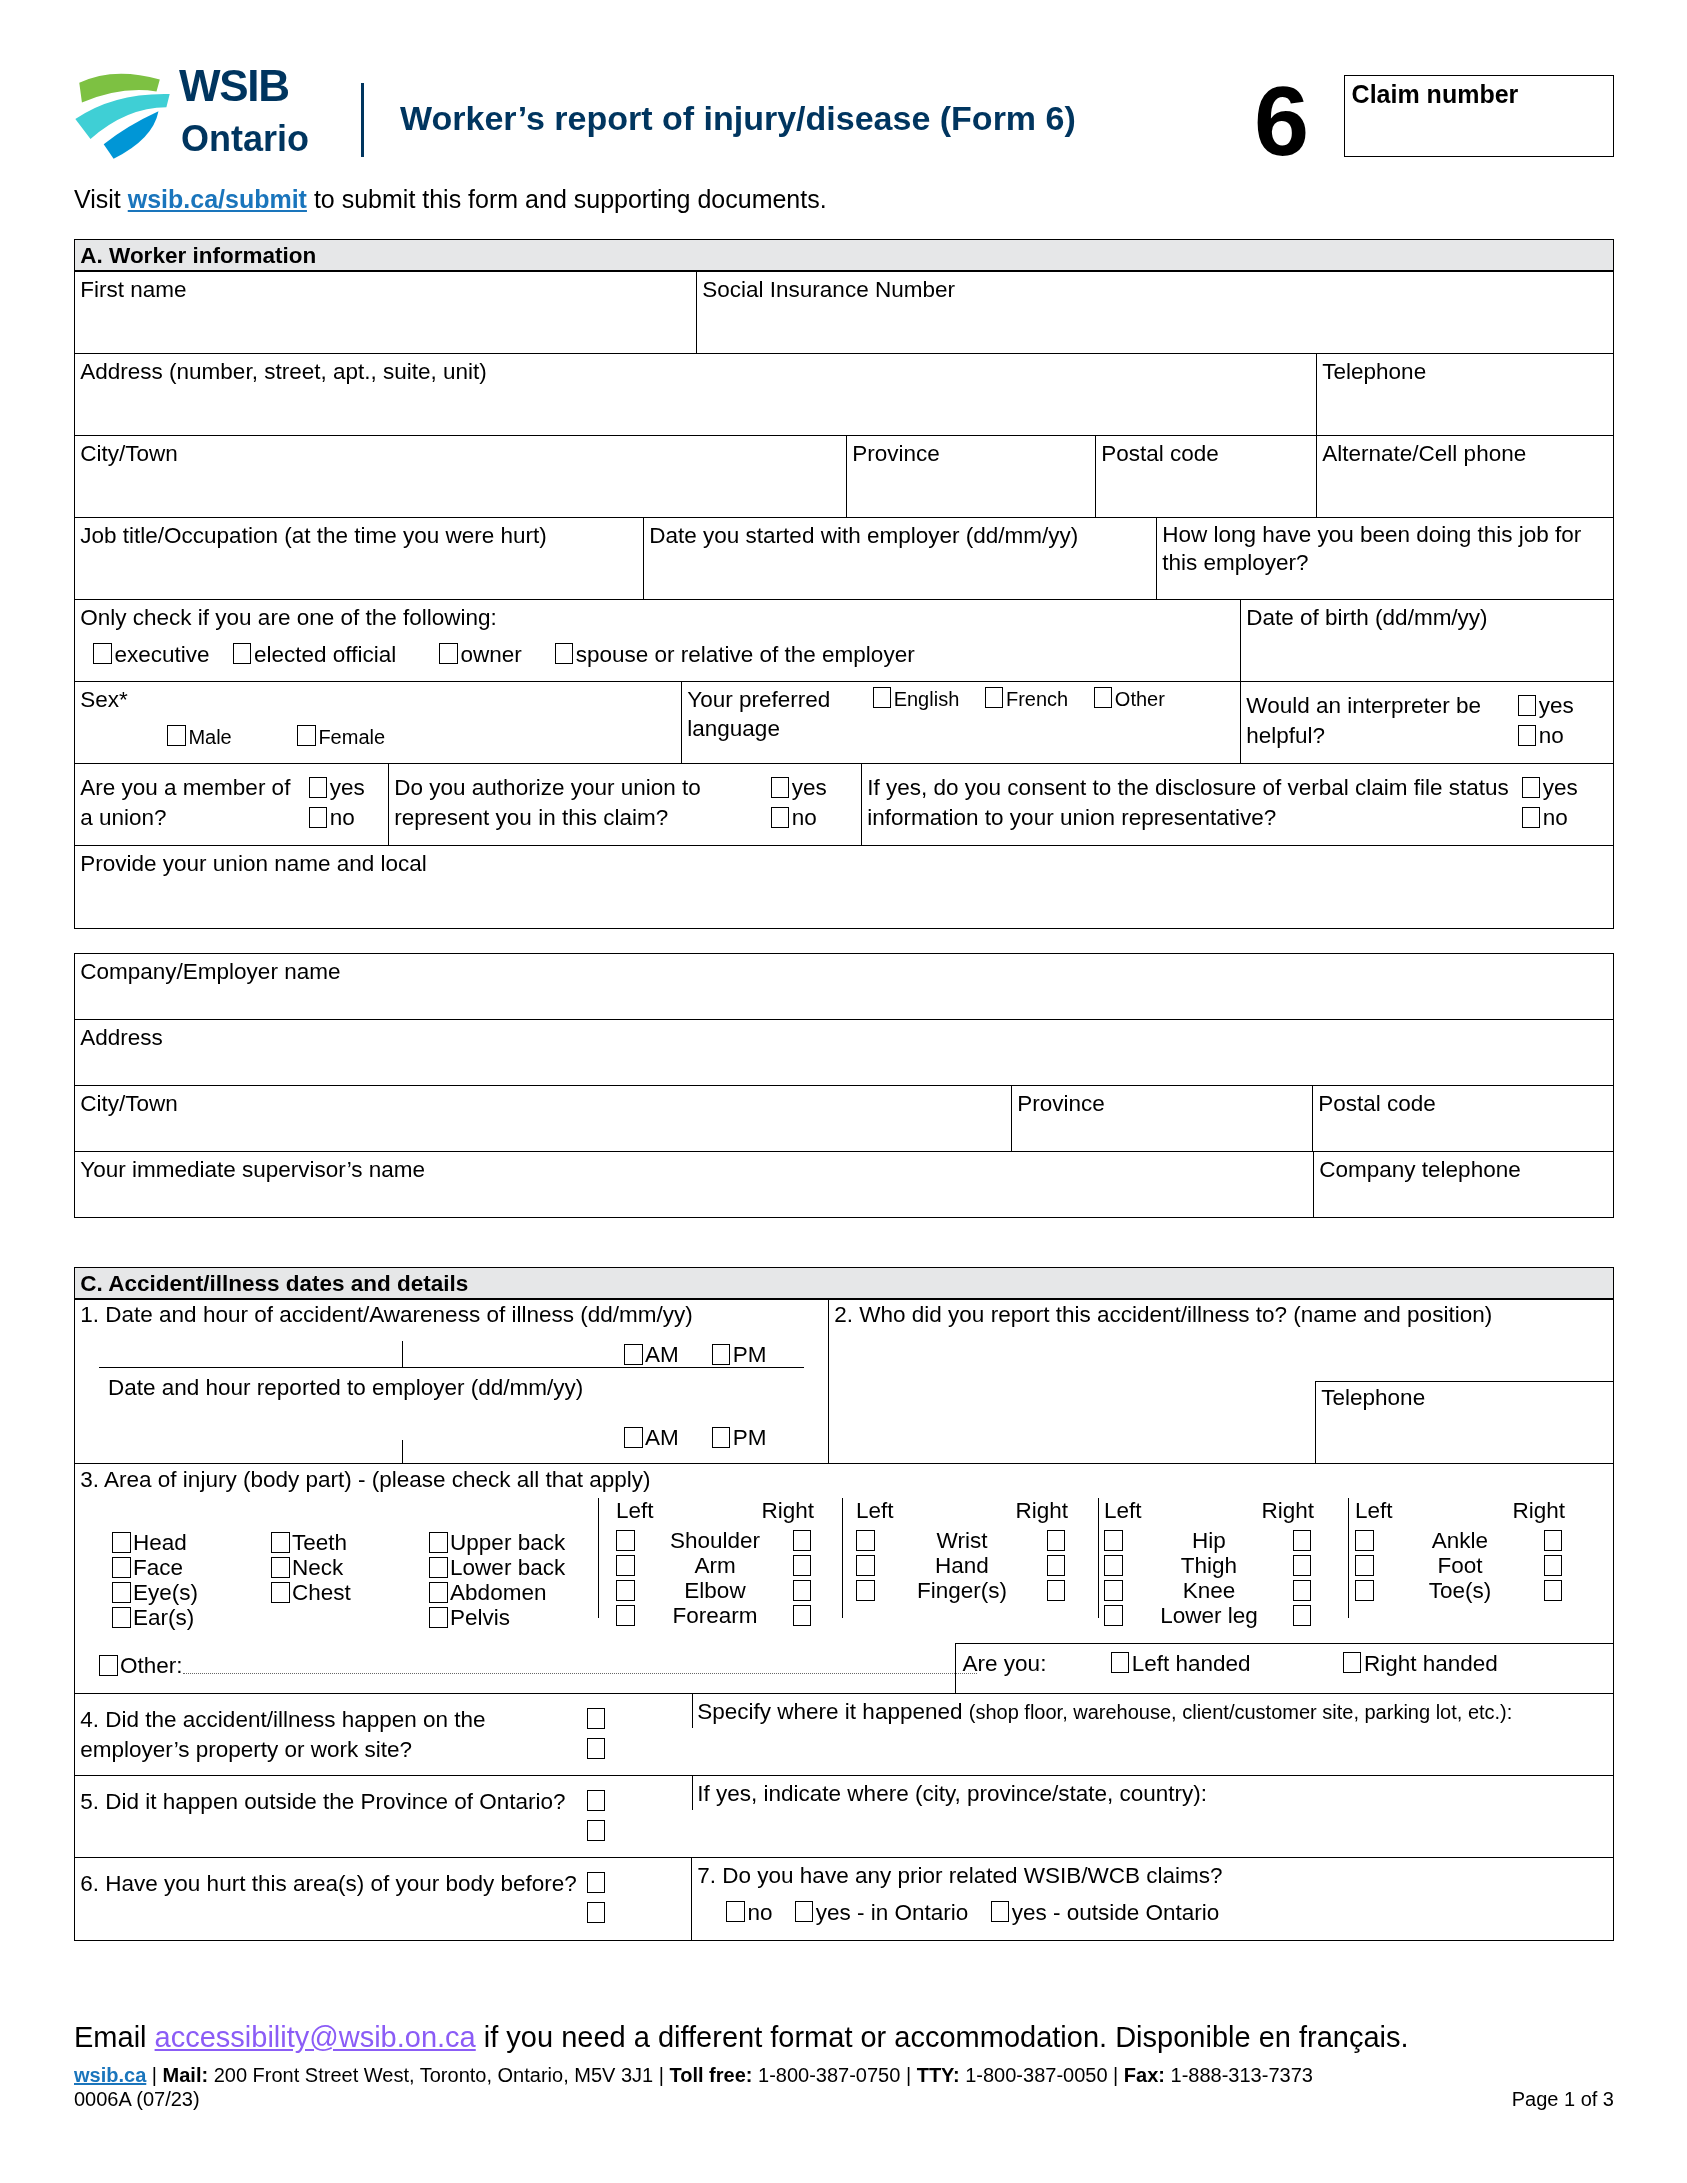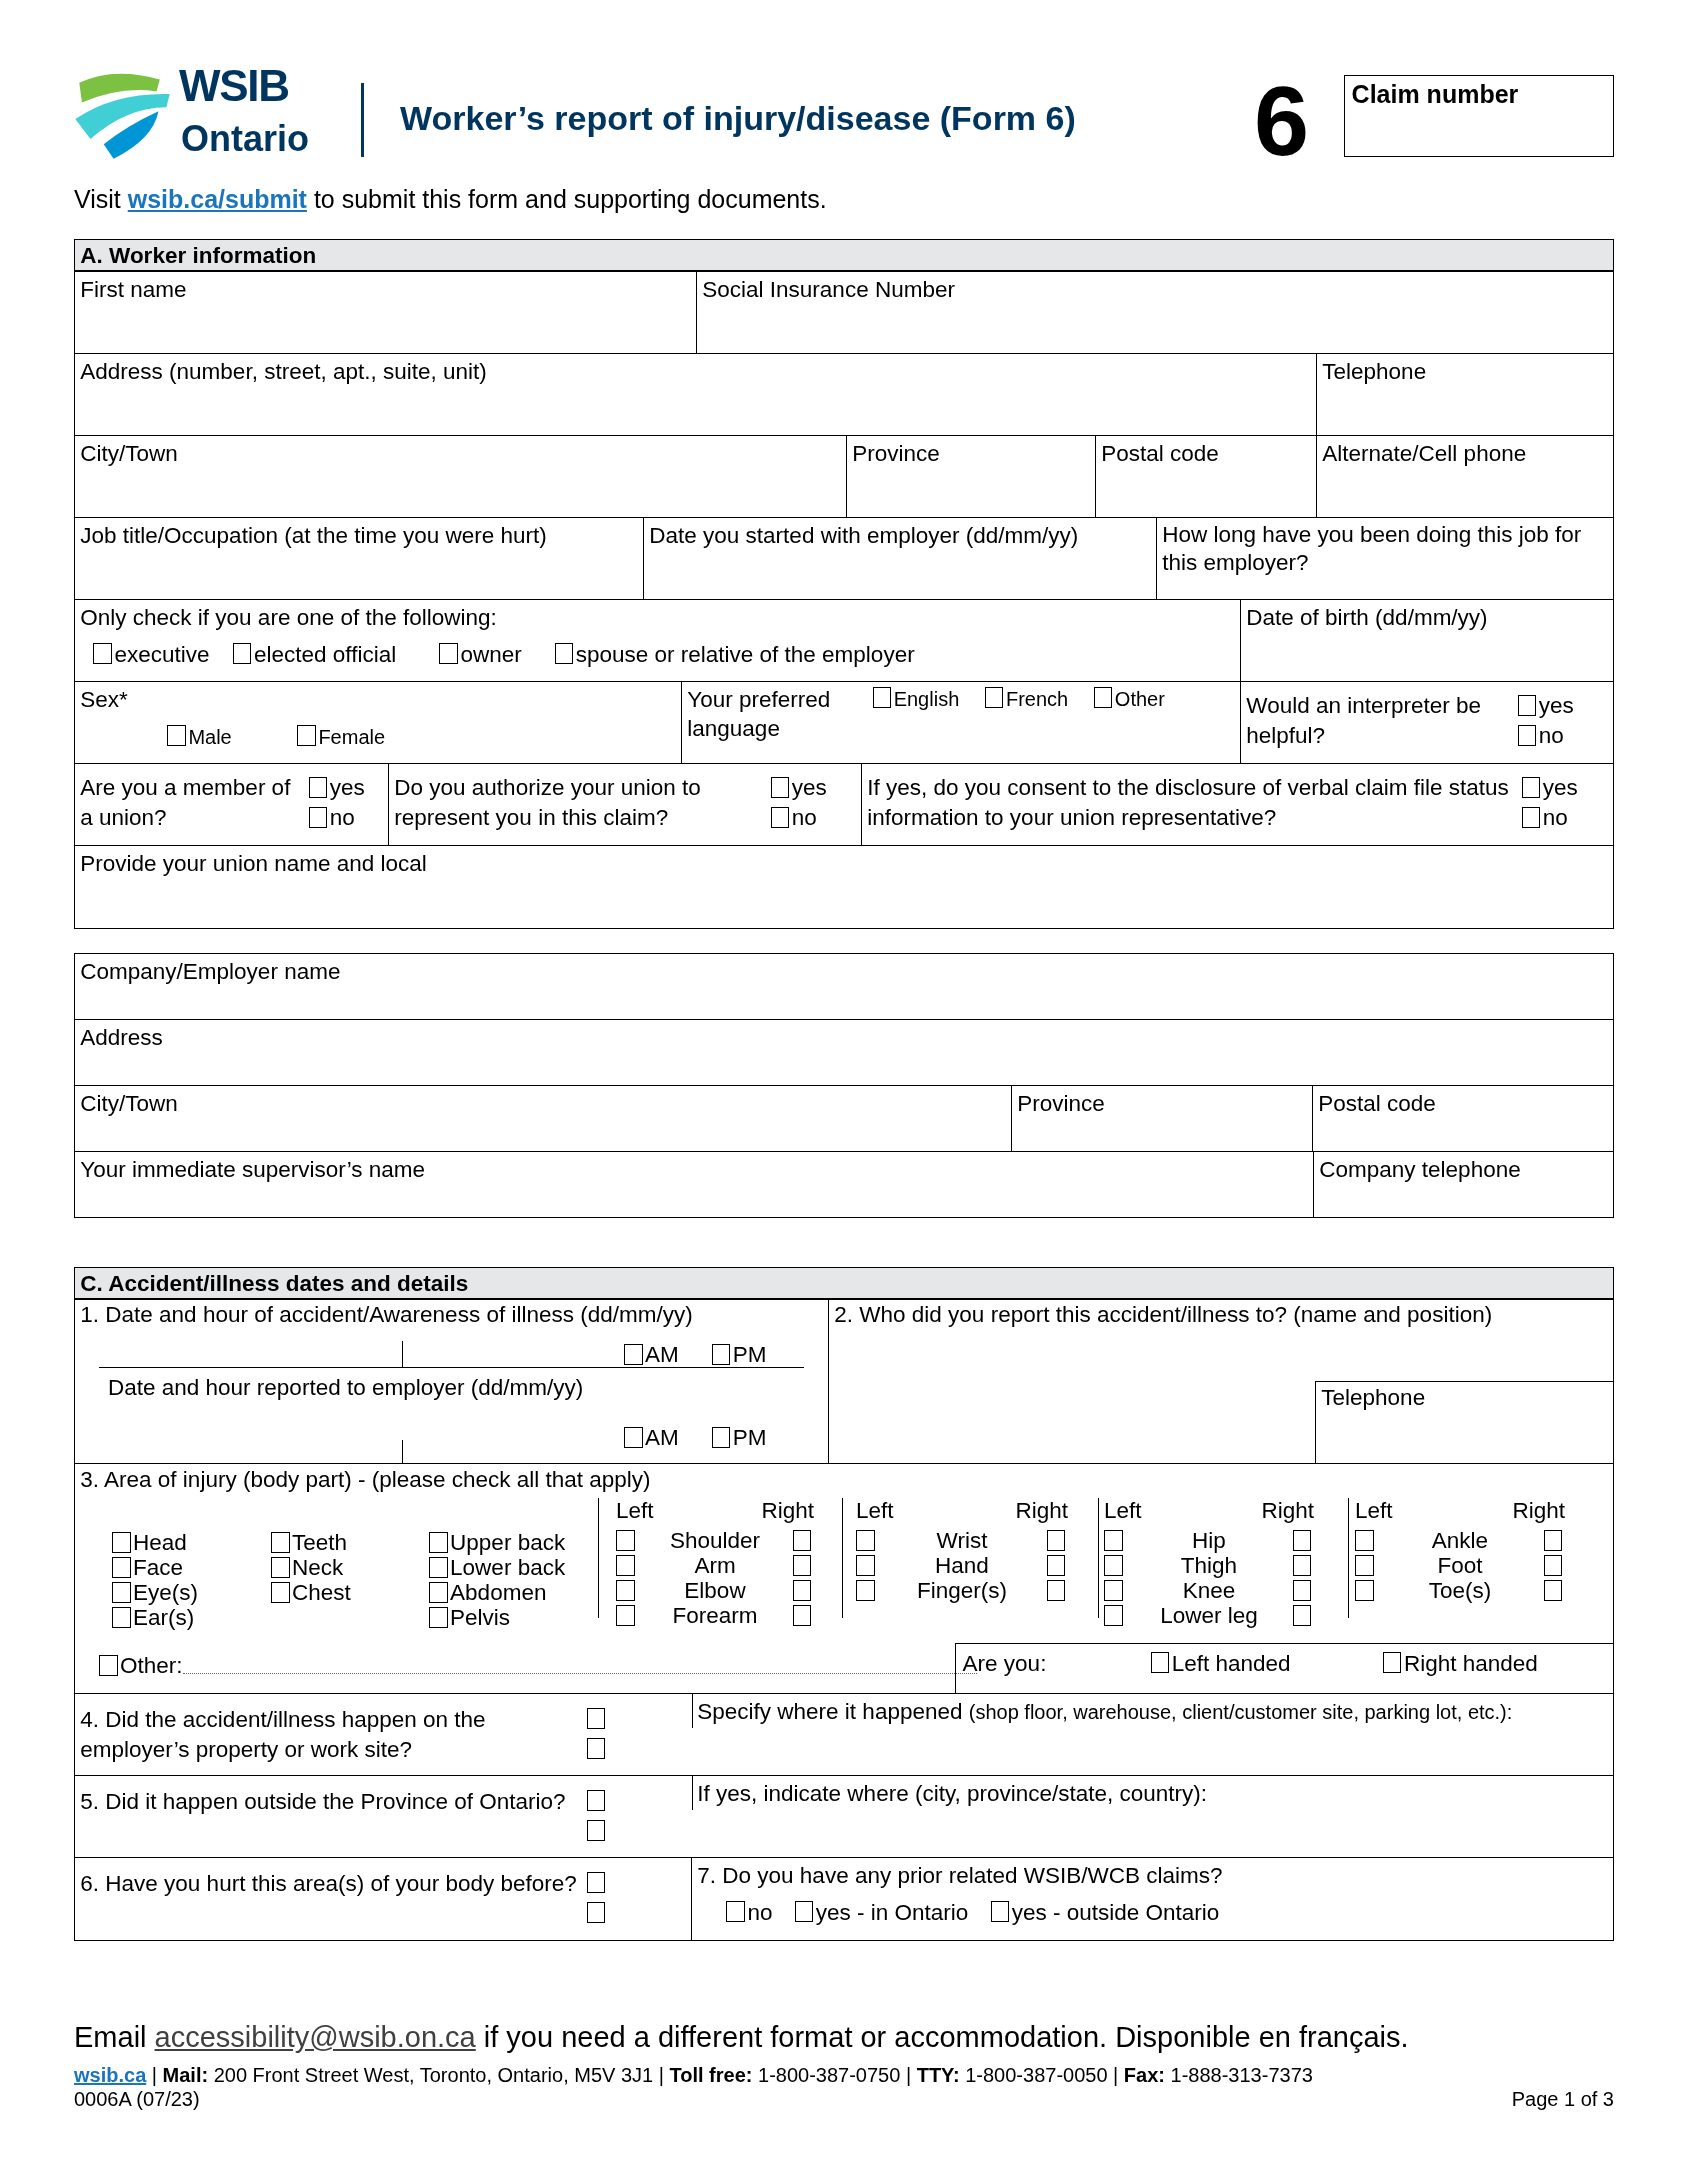--- a/index.html
+++ b/index.html
@@ -11,21 +11,21 @@
   .logo { left: 74px; top: 66px; width: 251px; height: 93px; }
   .logo-text1 { position: absolute; left: 105px; top: -5.3px; font-size: 44px; font-weight: bold; color: #00355f; letter-spacing: -1.3px; }
   .logo-text2 { position: absolute; left: 107px; top: 52px; font-size: 36px; font-weight: bold; color: #00355f; }
   .title-sep { left: 361px; top: 83px; width: 2.6px; height: 74px; background: #00355f; }
   .title { left: 400px; top: 99px; font-size: 34px; font-weight: bold; color: #00355f; }
   .form-num { left: 1254px; top: 71px; font-size: 99px; font-weight: bold; line-height: 1; }
   .claim-box { left: 1344px; top: 75px; width: 270px; height: 82px; border: 1.3px solid #000; padding: 4px 6.6px; }
   .claim-box span { font-size: 25px; font-weight: bold; }
   .visit { left: 74px; top: 185px; font-size: 25px; }
   a.link { color: #1a75bc; font-weight: bold; text-decoration: underline; }
-  a.link-plain { color: #404040; text-decoration: underline; }
+  a.link-plain { color: #8b5cf6; text-decoration: underline; }
 
   
   .section { position: absolute; left: 74px; width: 1540px; border: 1.3px solid #000; }
   .sec-head { height: 32px; background: #e6e7e8; border-bottom: 2.6px solid #000; font-weight: bold; font-size: 22.5px; padding: 2.6px 5.3px; }
   .row { position: relative; border-bottom: 1.3px solid #000; display: flex; }
   .row:last-child { border-bottom: none; }
   .cell { position: relative; border-right: 1px solid #000; padding: 2.6px 5.3px; font-size: 22.5px; line-height: 29px; }
   .cell:last-child { border-right: none; }
   .cb { display: inline-block; width: 18.5px; height: 21px; border: 1px solid #000; vertical-align: -2.6px; margin-right: 2.6px; background: #fff; cursor: pointer; }
   .opt { white-space: nowrap; }
@@ -317,21 +317,21 @@
           <span class="name">Toe(s)</span>
           <span class="cb"></span>
         </div>
     </div>
 
     <div class="abs" style="left:24px;top:189px">
       <span class="cb"></span><span>Other:</span><span class="dotline"></span>
     </div>
     <div class="abs" style="left:880px;top:179px;right:0;bottom:0;border-top:1.3px solid #000;border-left:1px solid #000;padding:6.6px 6.6px">
       <span>Are you:</span>
-      <span class="opt" style="margin-left:98px"><span class="cb"></span><span>Left handed</span></span>
+      <span class="opt" style="margin-left:58px"><span class="cb"></span><span>Left handed</span></span>
       <span class="opt" style="margin-left:86px"><span class="cb"></span><span>Right handed</span></span>
     </div>
   </div>
 
   <div class="row" style="height:82px;">
     <div class="cell" style="width:617px;padding-top:10.6px;border-right:none">
       <span style="display:inline-block;width:500px;vertical-align:top;line-height:30px">4. Did the accident/illness happen on the employer’s property or work site?</span>
       <span style="display:inline-block;vertical-align:top;line-height:30px">
         <div class="opt"><span class="cb"></span><span></span></div>
         <div class="opt"><span class="cb"></span><span></span></div>

